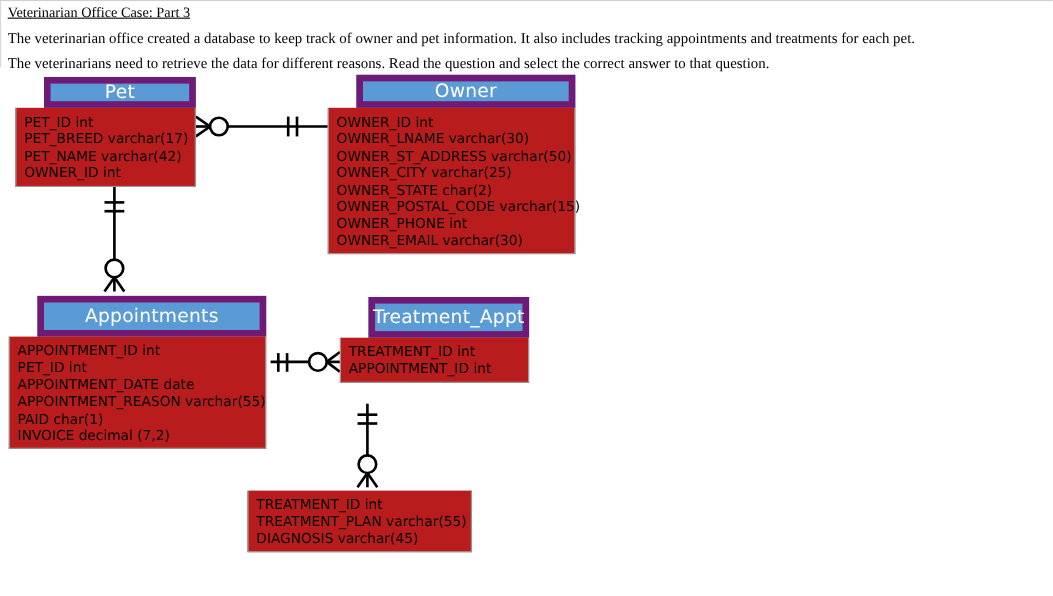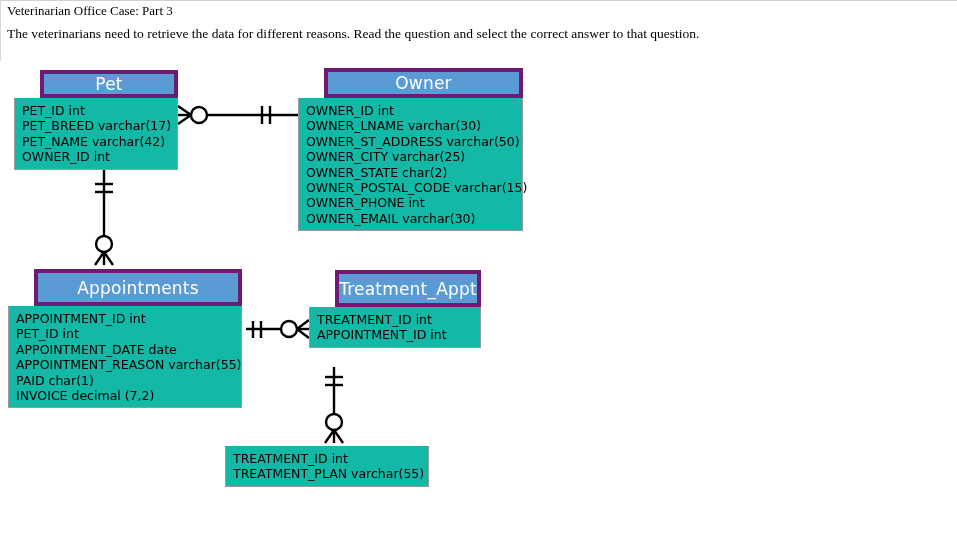--- a/index.html
+++ b/index.html
@@ -34,20 +34,21 @@
   
   #text-block {
     position: absolute;
     left: 7px; top: 2px;
     width: 930px;
   }
   #case-title {
     font-size: 13px;
     line-height: 17px;
     white-space: nowrap;
+    text-decoration: underline;
   }
   .case-para {
     font-size: 13.5px;
     line-height: 17px;
     white-space: nowrap;
   }
   #case-para-1 { margin-top: 7px; }
   #case-para-2 { margin-top: 6px; }
 
   
@@ -68,28 +69,28 @@
     box-sizing: border-box;
     background: #5B9BD5;
     color: #ffffff;
     text-align: center;
     font-size: 17px;
     font-weight: 400;
     letter-spacing: 0.2px;
     display: flex;
     align-items: center;
     justify-content: center;
-    border: 4px solid #701a75;
+    border: 6px solid #701a75;
     margin-left: 26px;
   }
   .entity-body {
     box-sizing: border-box;
     border: 1px solid #9a9a9a;
     border-top: none;
-    background: #14b8a6;
+    background: #b91c1c;
     padding: 5px 0 4px 7px;
   }
   .attr {
     font-size: 12.5px;
     line-height: 15.4px;
     color: #000000;
     white-space: nowrap;
   }
 
   
@@ -117,20 +118,21 @@
   }
 </style>
 </head>
 <body>
 
 <div id="top-rule"></div>
 <div id="left-rule"></div>
 
 <div id="text-block">
   <div id="case-title">Veterinarian Office Case: Part 3</div>
+  <div id="case-para-1" class="case-para">The veterinarian office created a database to keep track of owner and pet information. It also includes tracking appointments and treatments for each pet.</div>
   <div id="case-para-2" class="case-para">The veterinarians need to retrieve the data for different reasons. Read the question and select the correct answer to that question.</div>
 </div>
 
 <div id="erd">
 
   <svg id="connectors" viewBox="0 0 957 542" width="957" height="542" xmlns="http://www.w3.org/2000/svg">
     <g stroke="#000000" stroke-width="2.4" fill="none" stroke-linecap="butt">
 
       <g>
 
@@ -241,16 +243,17 @@
     <div class="entity-body">
       <div class="attr">TREATMENT_ID int</div>
       <div class="attr">APPOINTMENT_ID int</div>
     </div>
   </div>
 
   <div class="entity" id="entity-treatment">
     <div class="entity-body">
       <div class="attr">TREATMENT_ID int</div>
       <div class="attr">TREATMENT_PLAN varchar(55)</div>
+      <div class="attr">DIAGNOSIS varchar(45)</div>
     </div>
   </div>
 
 </div>
 
 </body></html>

